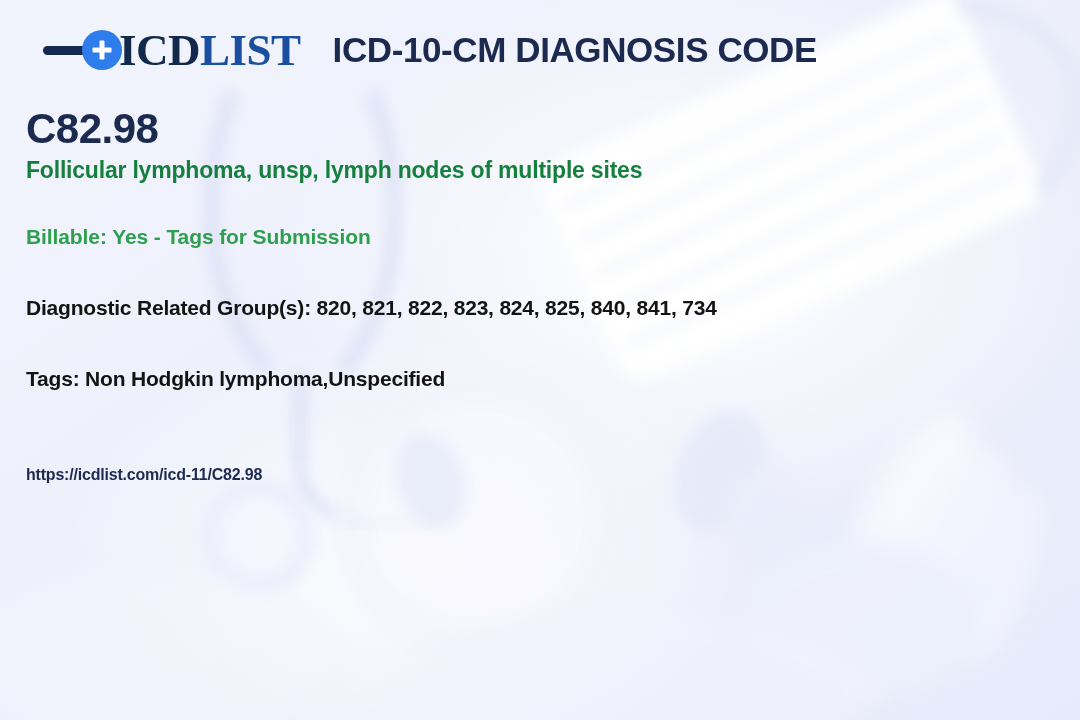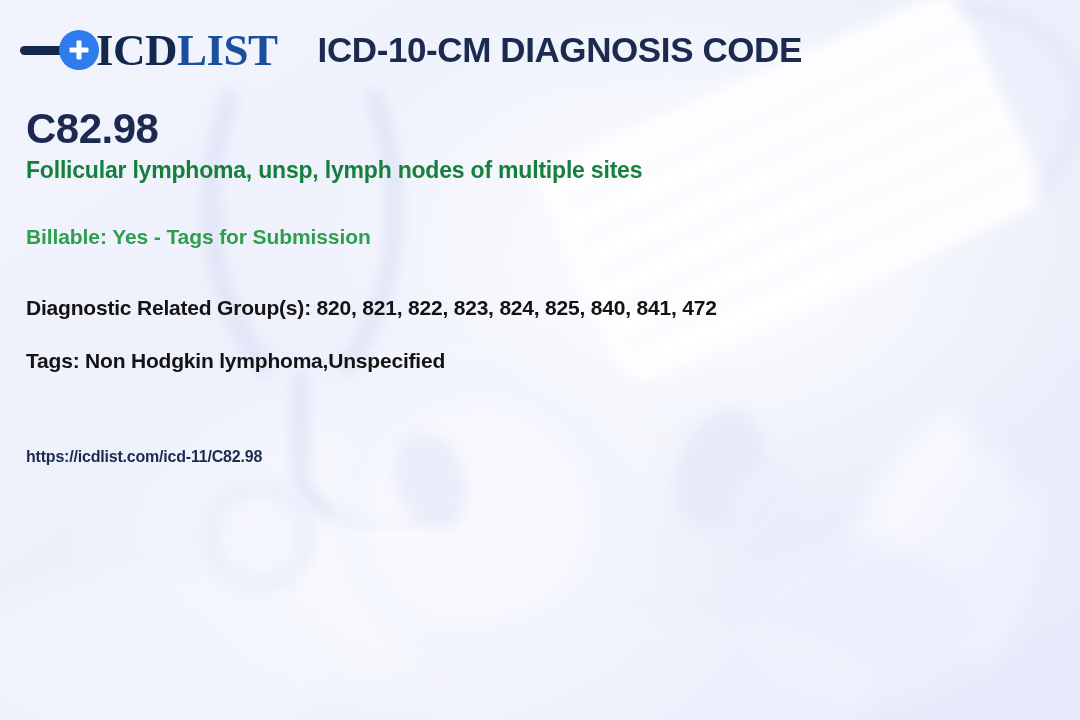--- a/index.html
+++ b/index.html
@@ -33,23 +33,22 @@
   .bg-wrap svg { display: block; width: 1080px; height: 720px; }
 
   
   .header {
     position: absolute;
     left: 0; top: 0;
     width: 1080px;
     height: 100px;
     display: flex;
     align-items: center;
-    padding-left: 20px;
+    padding-left: 43px;
     box-sizing: border-box;
-    gap: 40px;
   }
 
   .logo {
     display: flex;
     align-items: center;
     flex: 0 0 auto;
   }
   .logo-dash {
     width: 46px;
     height: 9px;
@@ -92,20 +91,21 @@
   }
   .logo-word .icd  { color: #13294b; }
   .logo-word .list { color: #1a4fa0; }
 
   .header-title {
     font-family: "Liberation Sans", sans-serif;
     font-weight: bold;
     font-size: 35px;
     letter-spacing: -0.4px;
     color: #1b2a4e;
+    margin-left: 32px;
     white-space: nowrap;
   }
 
   
   .content {
     position: absolute;
     left: 26px;
     top: 106px;
     width: 1010px;
   }
@@ -142,21 +142,21 @@
     color: #131313;
     letter-spacing: -0.2px;
     margin-top: 47px;
   }
 
   .tags {
     font-size: 21px;
     font-weight: bold;
     color: #131313;
     letter-spacing: -0.2px;
-    margin-top: 29px;
+    margin-top: 47px;
   }
 
   .url {
     font-size: 16px;
     font-weight: bold;
     color: #1b2a4e;
     letter-spacing: -0.2px;
     margin-top: 75px;
   }
 
@@ -256,19 +256,19 @@
       <span class="logo-circle"></span>
       <span class="logo-word"><span class="icd">ICD</span><span class="list">LIST</span></span>
     </div>
     <div class="header-title">ICD-10-CM DIAGNOSIS CODE</div>
   </div>
 
   <div class="content">
     <div class="code">C82.98</div>
     <div class="description">Follicular lymphoma, unsp, lymph nodes of multiple sites</div>
     <div class="billable">Billable: Yes - Tags for Submission</div>
-    <div class="drg">Diagnostic Related Group(s): 820, 821, 822, 823, 824, 825, 840, 841, 472</div>
+    <div class="drg">Diagnostic Related Group(s): 820, 821, 822, 823, 824, 825, 840, 841, 734</div>
     <div class="tags">Tags: Non Hodgkin lymphoma,Unspecified</div>
     <div class="url">https://icdlist.com/icd-11/C82.98</div>
   </div>
 
 
 </div>
 
 </body></html>

